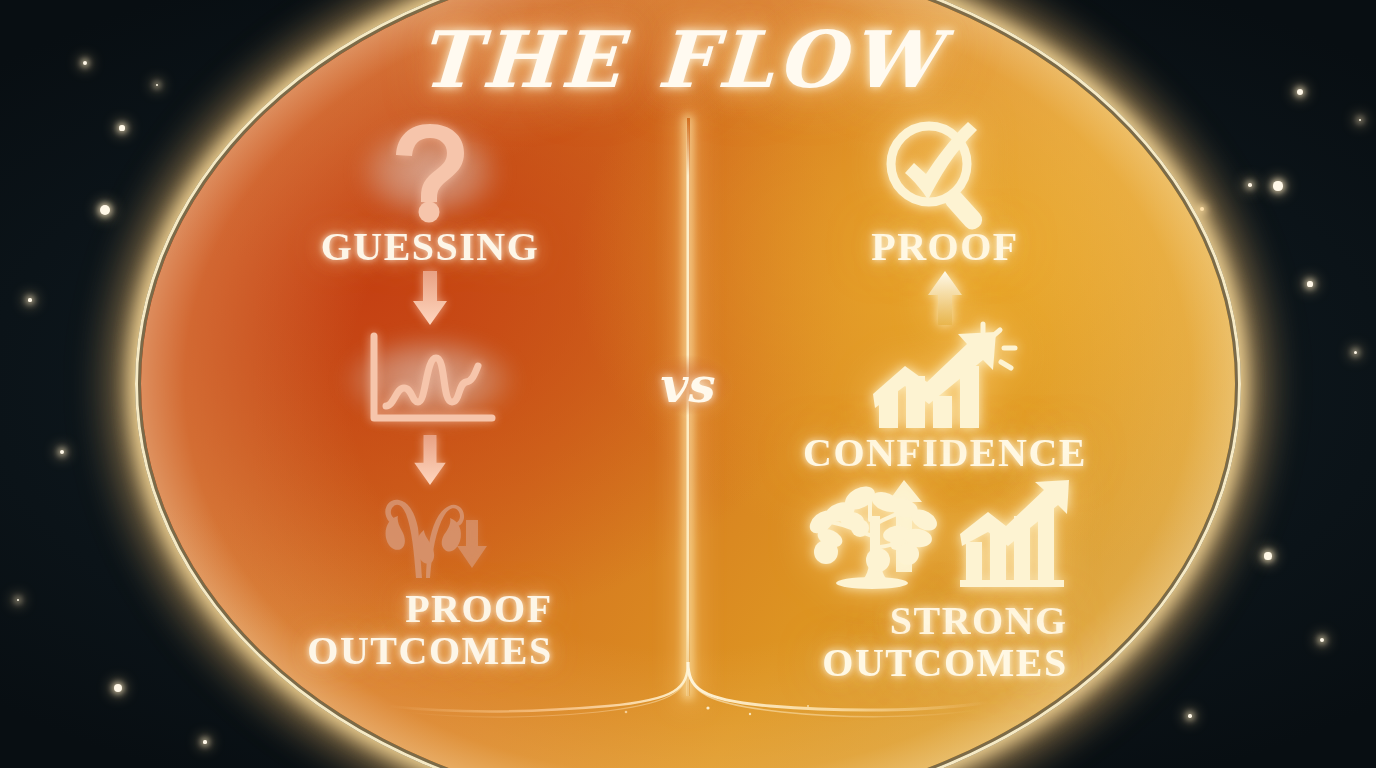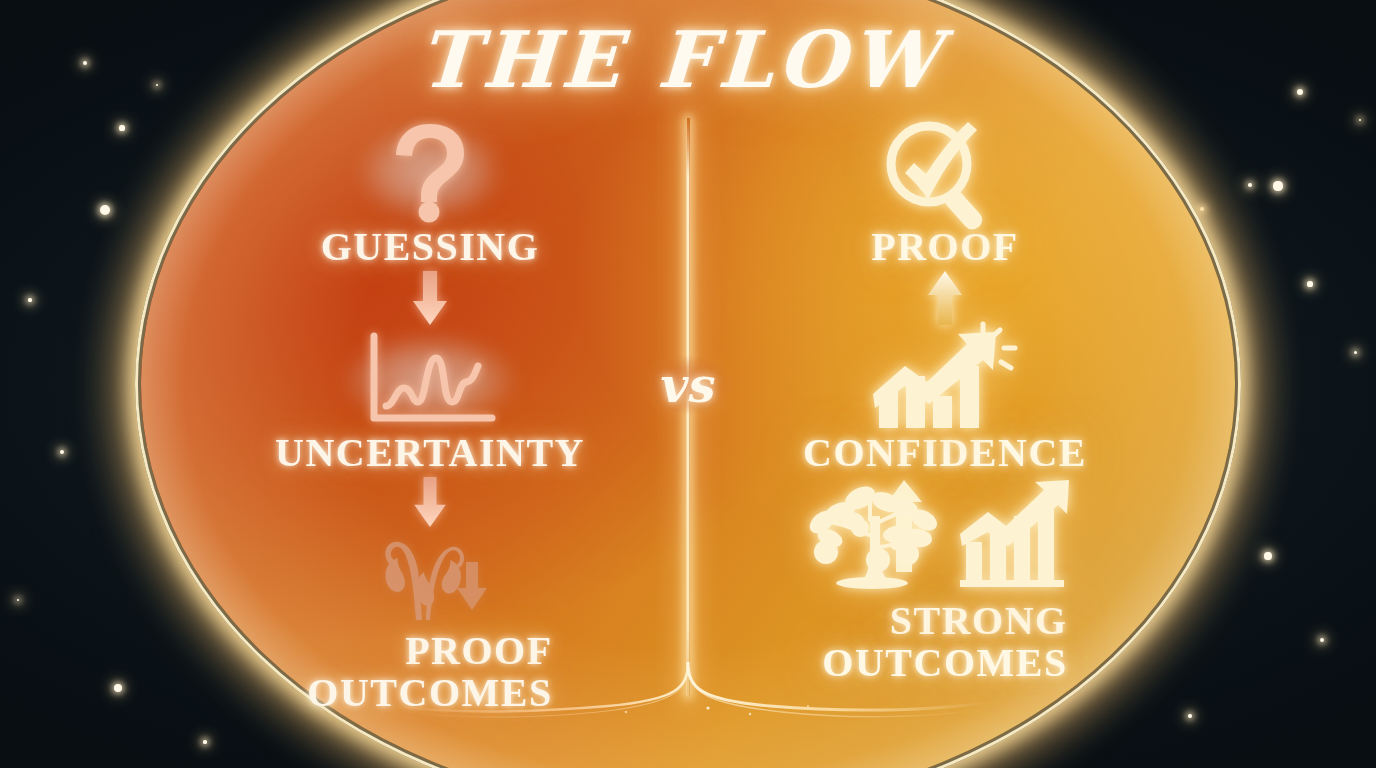--- a/index.html
+++ b/index.html
@@ -327,21 +327,20 @@
       </div>
 
       <div class="icon-slot" style="height:104px;">
         <div class="fog" style="width:230px;height:120px;"></div>
         <svg width="140" height="96" viewBox="0 0 140 96" class="glow-dim" style="position:relative;">
           <path class="dim-stroke" d="M14 4 L14 86 L132 86" fill="none" stroke-width="7" stroke-linecap="round" stroke-linejoin="round"></path>
           <path class="dim-stroke" d="M26 74 C34 74 36 56 44 56 c8 0 8 14 14 14 c8 0 8-44 18-44 c10 0 6 44 16 44 c8 0 6-18 14-20 c6-1 8-6 12-16" fill="none" stroke-width="7" stroke-linecap="round" stroke-linejoin="round"></path>
         </svg>
       </div>
 
-      <div class="step-label">UNCERTAINTY</div>
 
       <div class="arrow-slot" style="height:56px;">
         <svg width="36" height="50" viewBox="0 0 38 54" class="glow-dim">
           <path d="M12 0 h14 v30 h10 L19 54 L2 30 h10 z" fill="url(#arrDim)"></path>
         </svg>
       </div>
 
       <div class="icon-slot" style="height:96px;">
         <svg width="120" height="92" viewBox="0 0 120 92" class="glow-faint">
           <path class="wilt-fill" d="M46 88 C44 62 42 40 36 24 C32 14 26 12 22 18 c-3 5 0 11 6 12 -6 6-10 2-12-4 -3-9 4-18 13-16 10 2 16 13 19 28 C50 58 51 74 52 88 z"></path>

